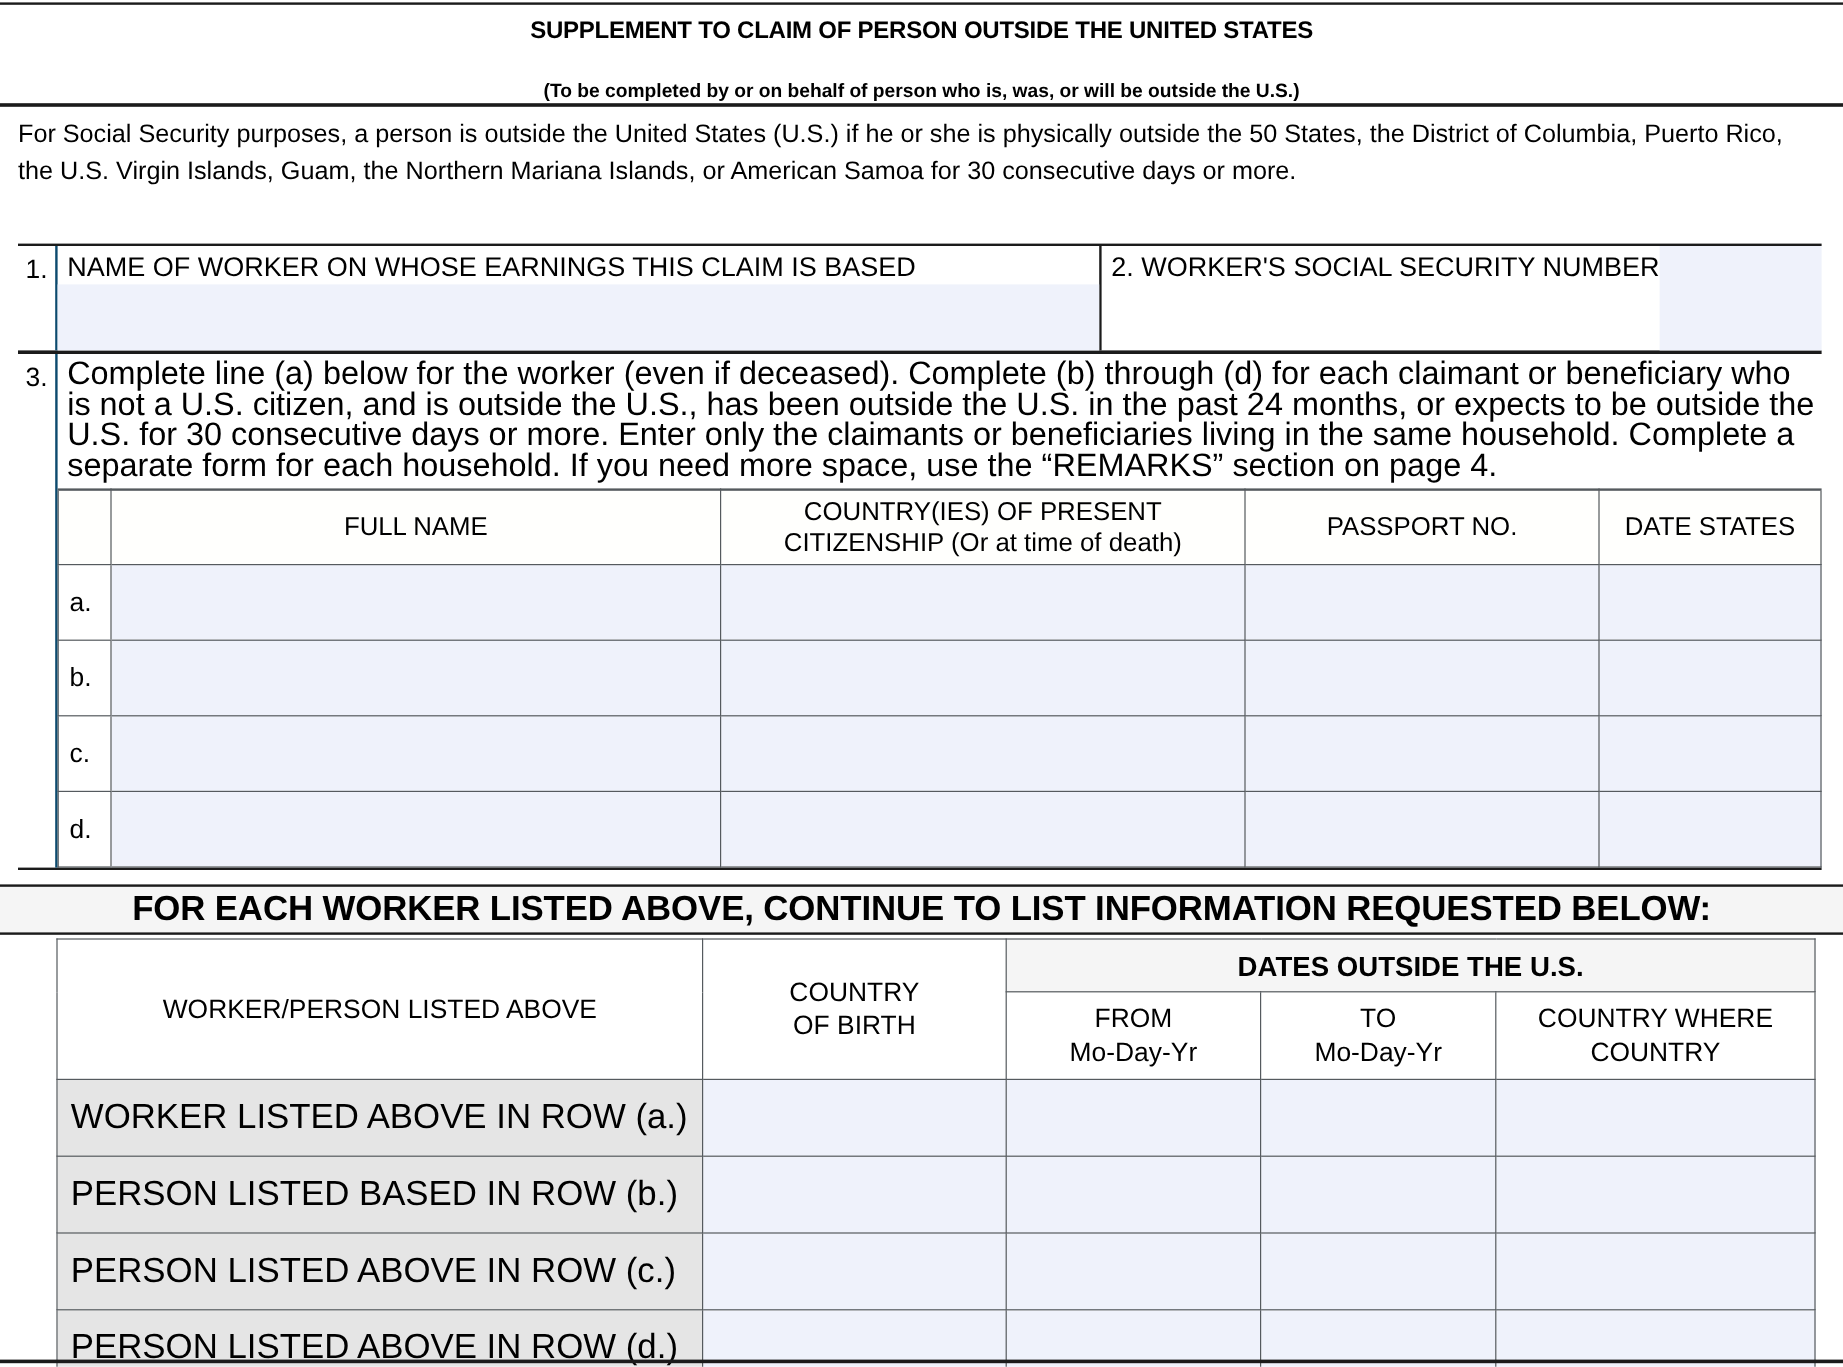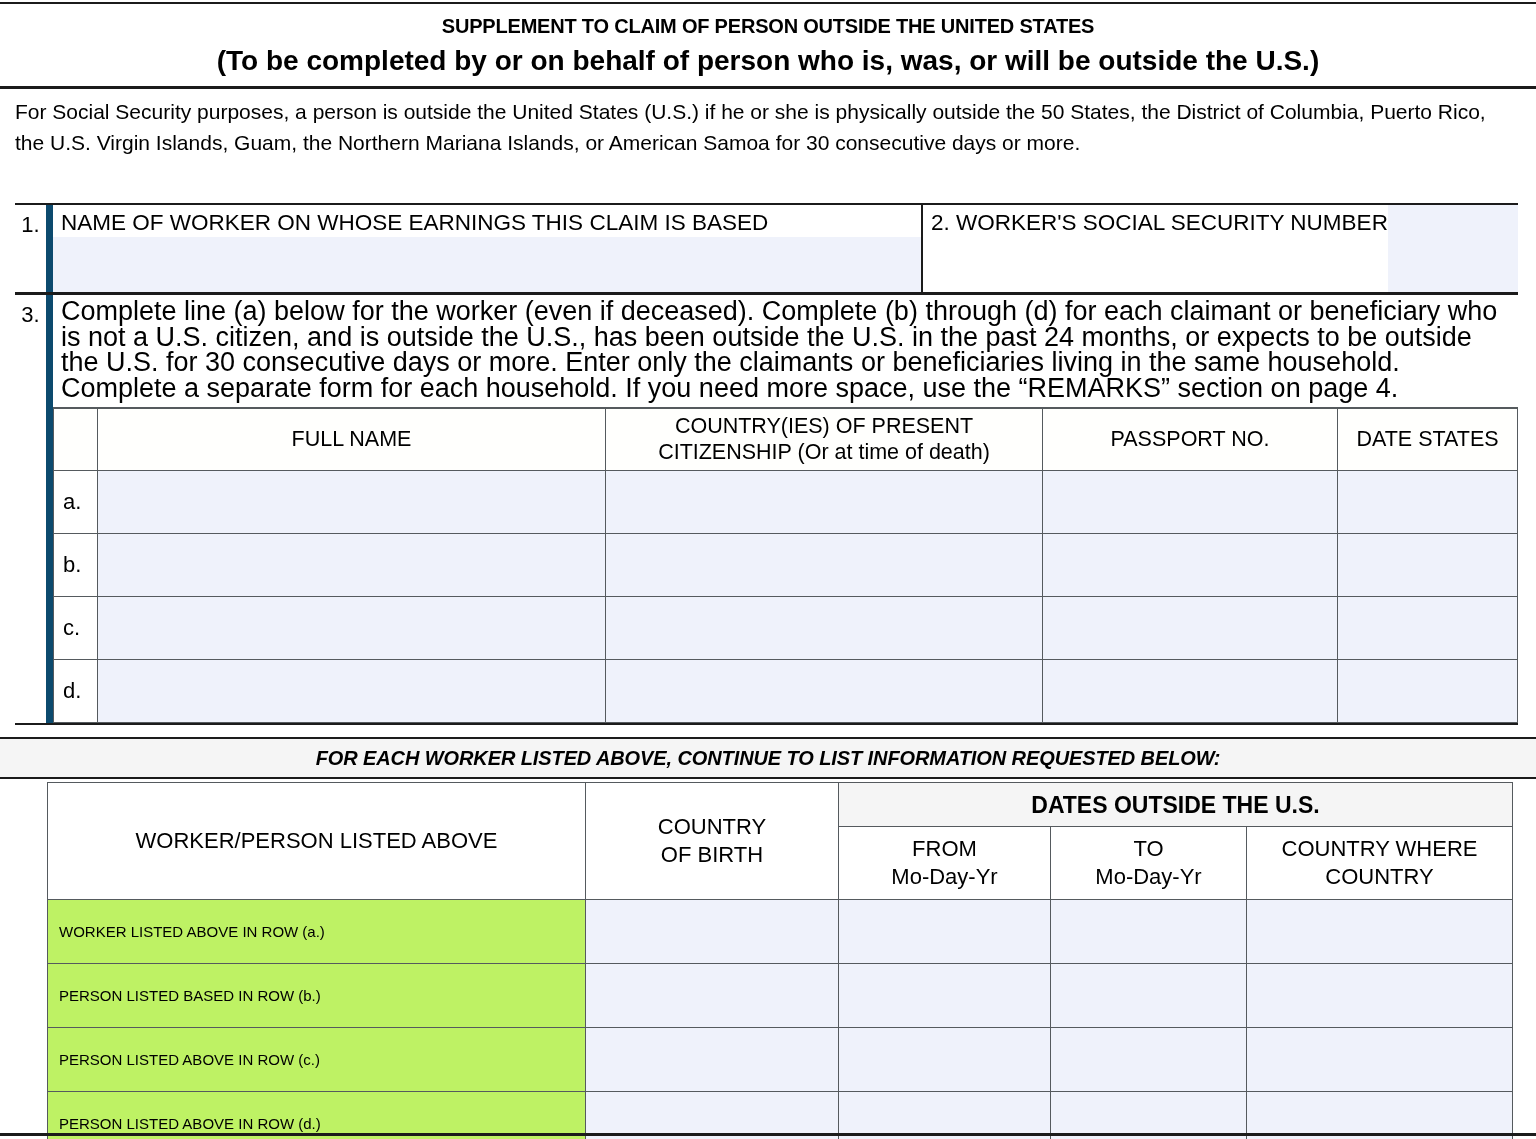--- a/index.html
+++ b/index.html
@@ -44,24 +44,24 @@
     text-align: center;
   }
   .title-main {
     font-size: 20px;
     font-weight: bold;
     letter-spacing: -0.2px;
     line-height: 36px;
     white-space: nowrap;
   }
   .title-sub {
-    font-size: 28px;
+    font-size: 16px;
     font-weight: bold;
     line-height: 30px;
-    margin-top: 2px;
+    margin-top: 18px;
     white-space: nowrap;
   }
 
   
   .intro {
     position: absolute;
     left: 15px;
     right: 18px;
     top: 96px;
     font-size: 21px;
@@ -84,21 +84,21 @@
     width: 31px;
     flex: 0 0 31px;
     font-size: 22px;
     line-height: 30px;
     padding-top: 5px;
     text-align: center;
     box-sizing: border-box;
   }
   .num-body {
     flex: 1 1 auto;
-    border-left: 7px solid #0c4a6e;
+    border-left: 2px solid #0c4a6e;
     display: flex;
     box-sizing: border-box;
   }
   .field-q1 {
     flex: 0 0 870px;
     border-right: 2px solid #1b1b1b;
     box-sizing: border-box;
     display: flex;
     flex-direction: column;
   }
@@ -188,25 +188,24 @@
     height: 42px;
     background: #f5f5f5;
     border-top: 2px solid #1b1b1b;
     border-bottom: 2px solid #1b1b1b;
     box-sizing: border-box;
     display: flex;
     align-items: center;
     justify-content: center;
   }
   .banner-text {
-    font-size: 20px;
+    font-size: 29px;
     font-weight: bold;
     letter-spacing: -0.1px;
     white-space: nowrap;
-    font-style: italic;
   }
 
   
   .tblB-wrap {
     position: absolute;
     left: 47px;
     top: 782px;
     width: 1465px;
   }
   .tblB {
@@ -230,22 +229,22 @@
   }
   .tblB th.span-dates {
     background: #f5f5f5;
     font-weight: bold;
     font-size: 23px;
     height: 44px;
   }
   .tblB th.tall { height: 106px; }
   .tblB th.sub  { height: 73px; }
   .tblB td.rowlabel {
-    background: #bef264;
-    font-size: 15px;
+    background: #e5e5e5;
+    font-size: 29px;
     text-align: left;
     padding-left: 11px;
     vertical-align: middle;
     height: 64px;
   }
   .tblB td.inp {
     background: #eff2fb;
     height: 64px;
   }
   .bcol1 { width: 538px; }

